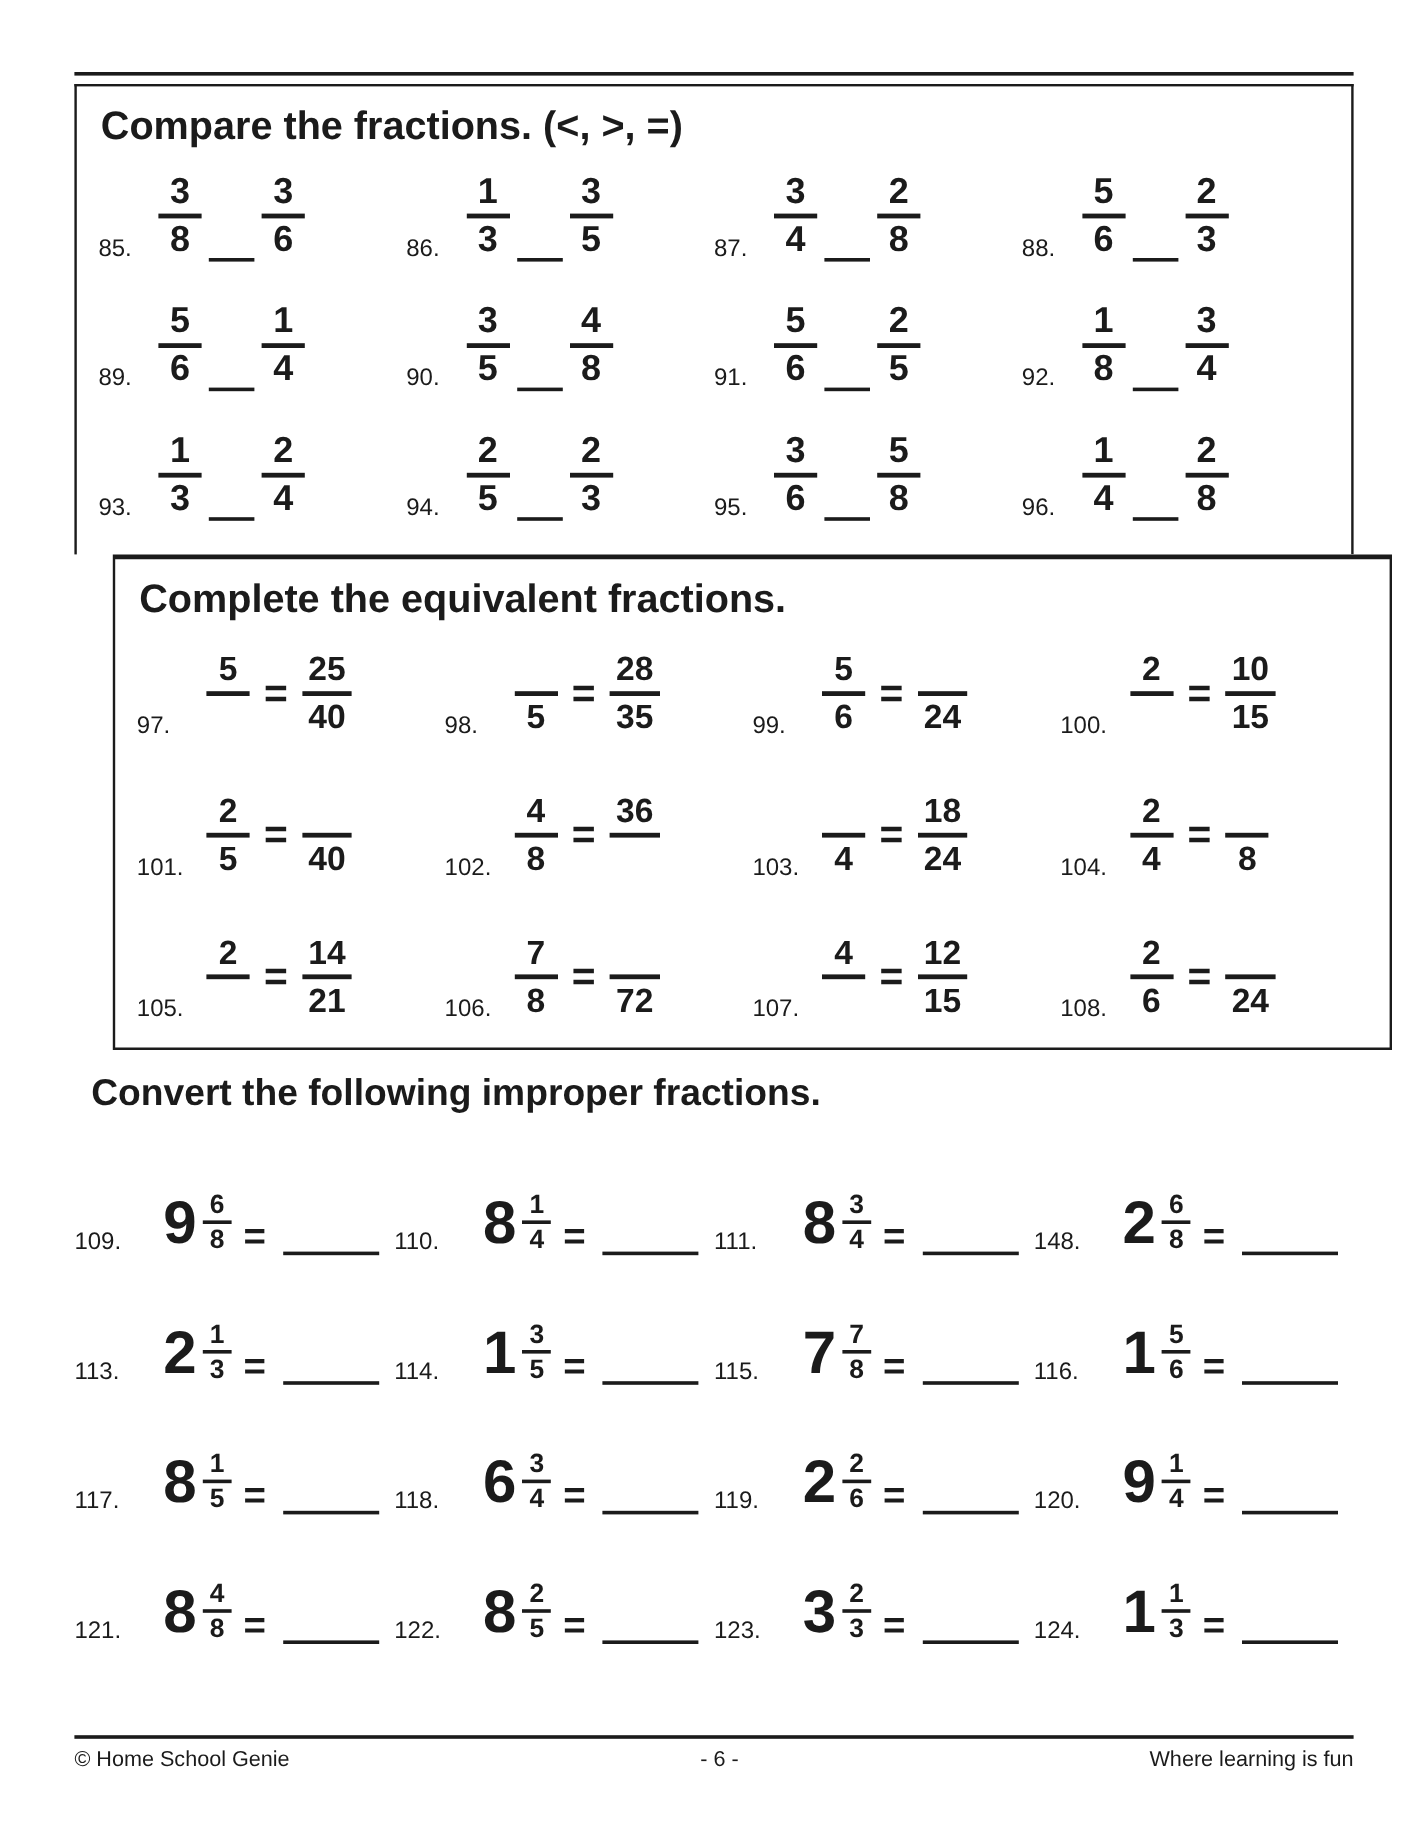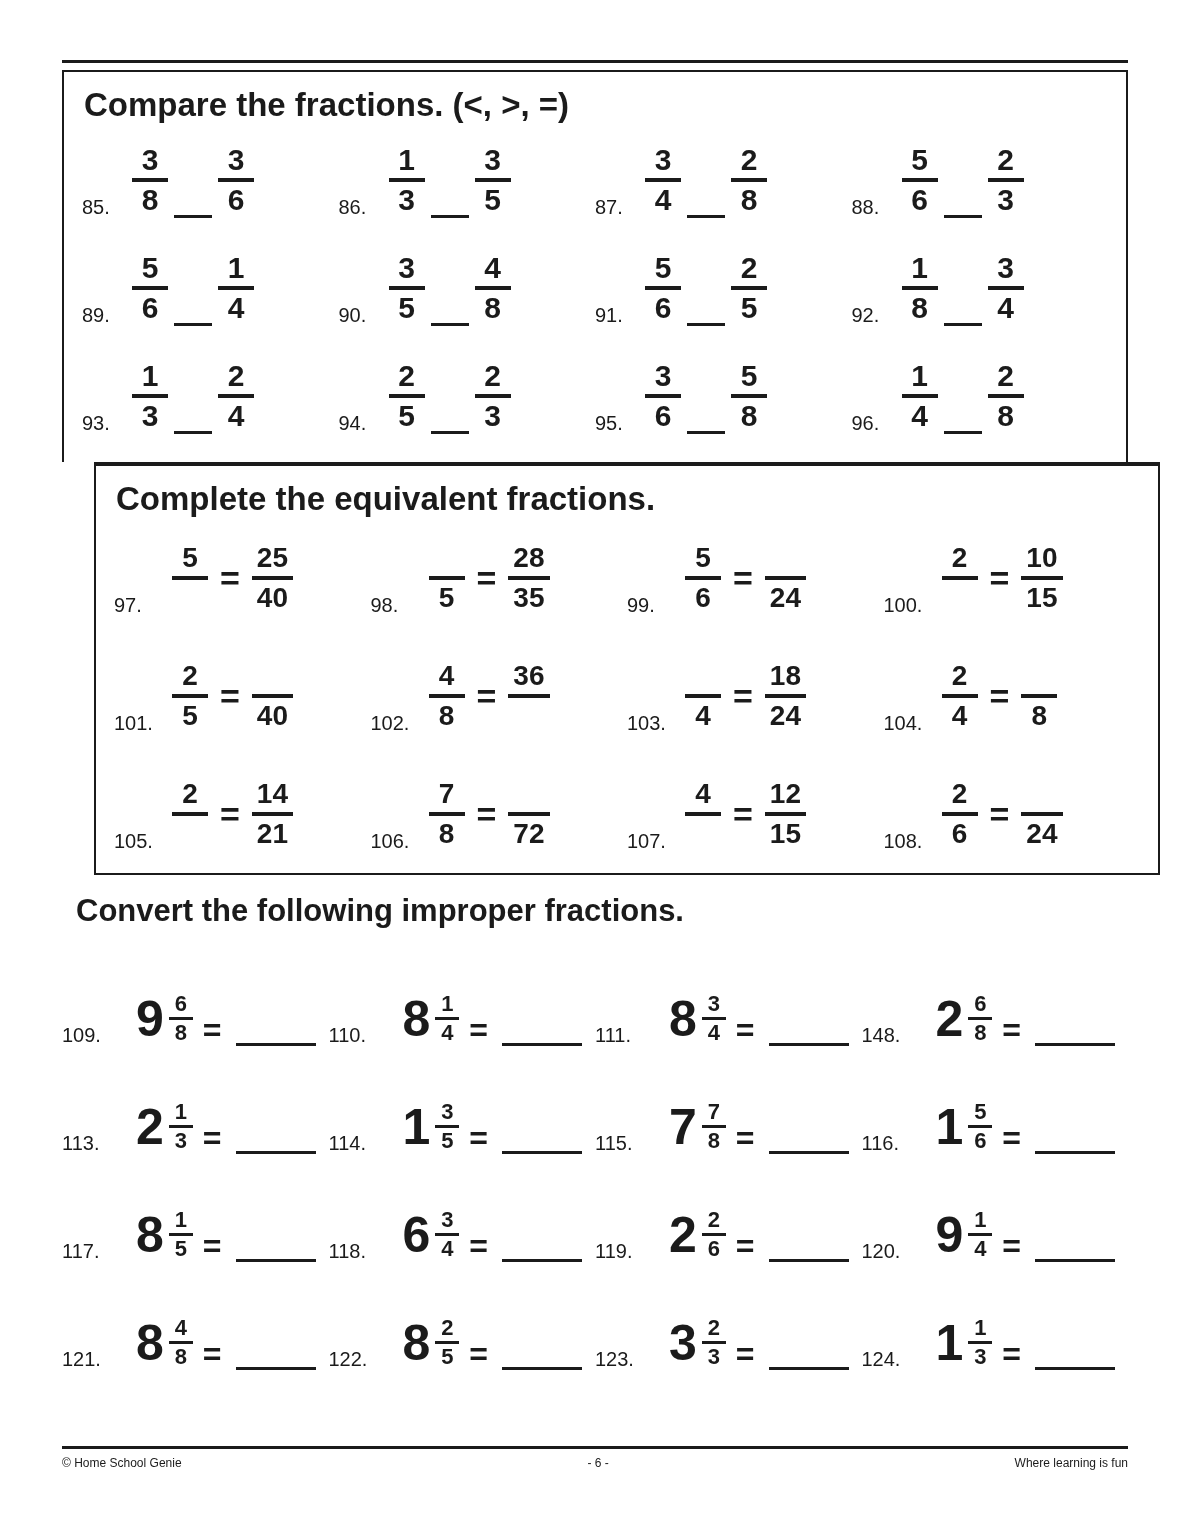--- a/index.html
+++ b/index.html
@@ -38,21 +38,21 @@
   .mixed{display:flex;align-items:center;margin-left:16px;margin-top:4px;}
   .whole{font-size:50px;font-weight:bold;line-height:1;}
   .mixed .frac{font-size:22px;margin-left:5px;}
   .mixed .frac .n,.mixed .frac .d{min-height:26px;line-height:26px;min-width:18px;padding:0 3px;}
   .mixed .frac .bar{height:3px;min-width:20px;}
   .cnv .eq-sign{font-size:32px;margin:20px 0 0 10px;}
   .ans-blank{width:80px;height:3px;background:#1b1b1b;margin:90px 0 0 14px;}
   
   .footer-rule{left:62px;top:1446px;width:1066px;height:3px;}
   .footer-row{position:absolute;left:62px;top:1456px;width:1066px;
-      display:flex;justify-content:space-between;font-size:12px;}
+      display:flex;justify-content:space-between;font-size:18px;}
 </style>
 </head>
 <body>
 
 <div class="page">
 
   <div class="rule top-rule"></div>
 
   <section class="box box-compare">
     <h2 class="box-title">Compare the fractions. (&lt;, &gt;, =)</h2>

